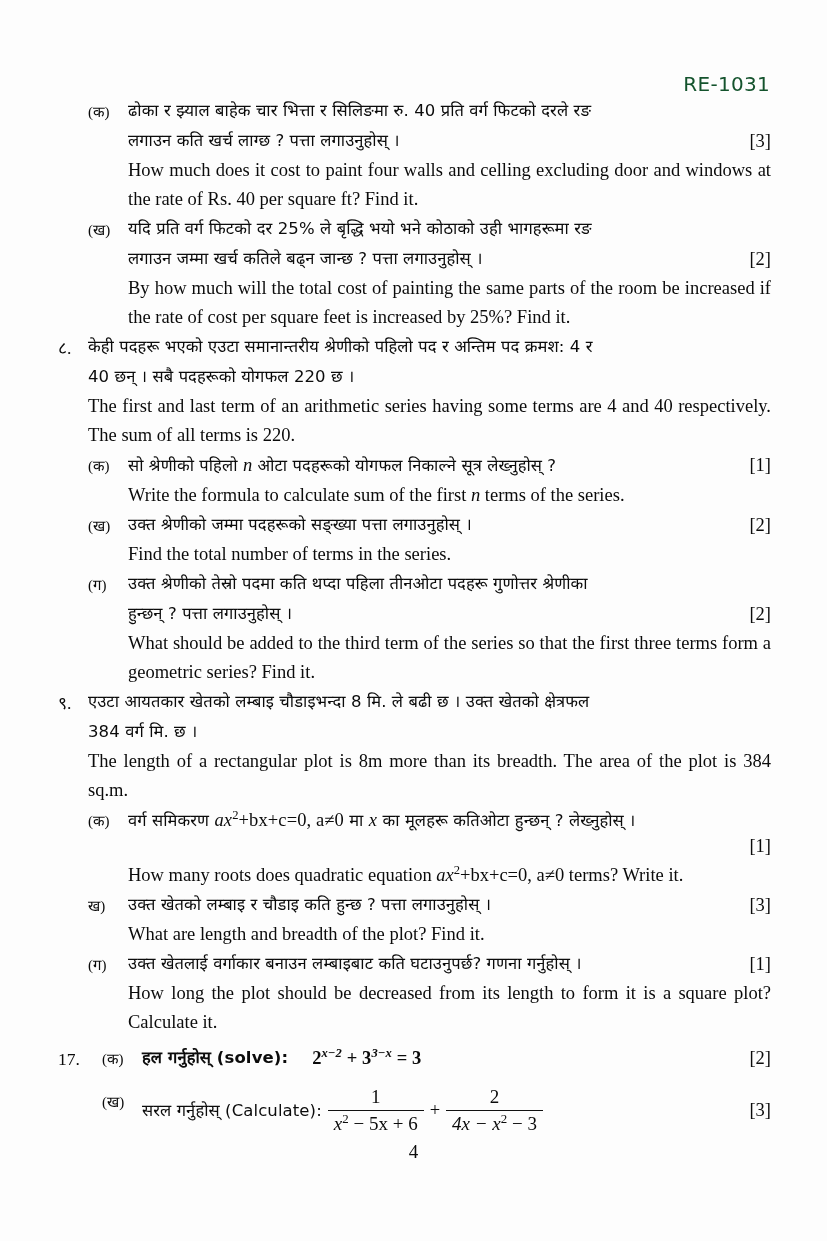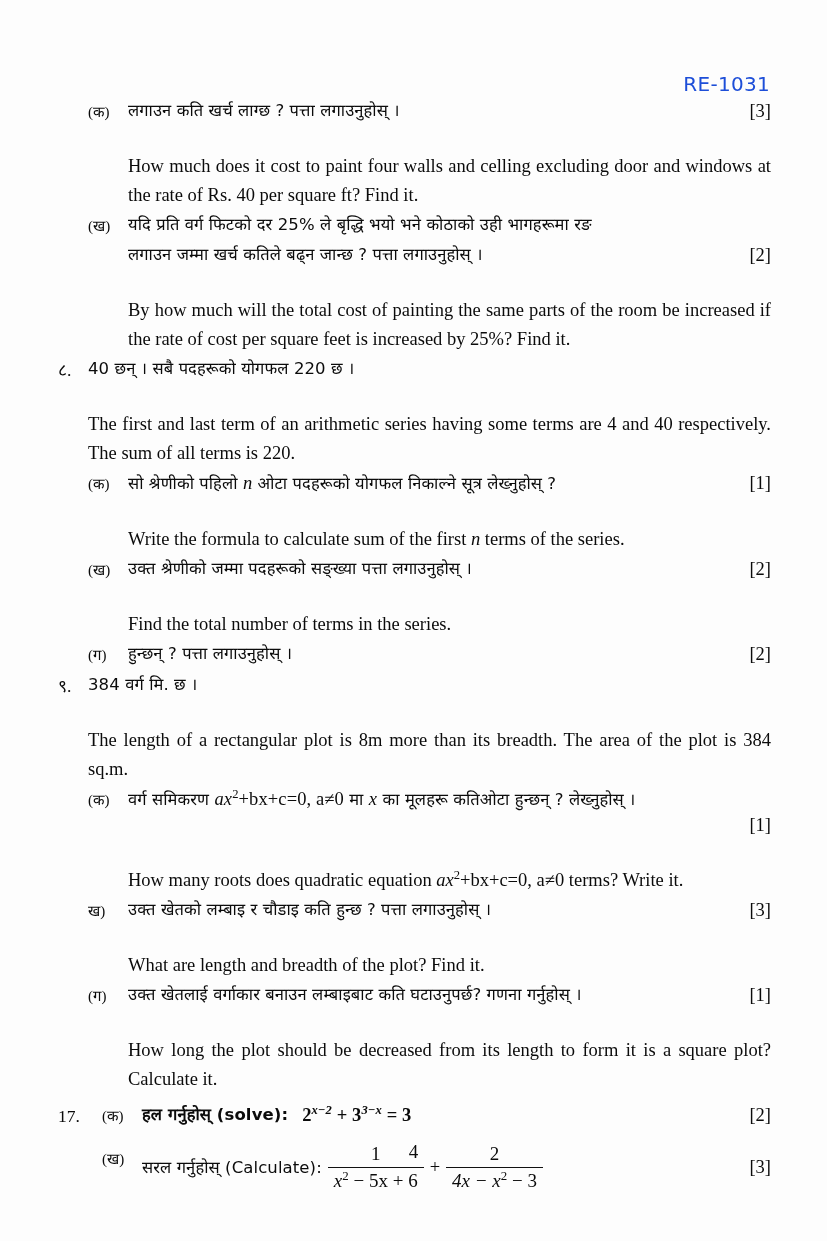--- a/index.html
+++ b/index.html
@@ -22,21 +22,21 @@
   }
 
   
   .header-code {
     position: absolute;
     top: 72px;
     right: 57px;
     font-family: "DejaVu Sans", "Liberation Sans", sans-serif;
     font-size: 20px;
     letter-spacing: 0.3px;
-    color: #1d4ed8;
+    color: #14532d;
   }
 
   
   .content {
     position: absolute;
     left: 58px;
     top: 96px;
     width: 713px;
   }
 
@@ -76,21 +76,20 @@
     text-align: justify;
     text-justify: inter-word;
     letter-spacing: 0.1px;
   }
   .en {
     font-family: "Liberation Serif", "DejaVu Serif", serif;
     font-size: 18.5px;
     line-height: 29px;
     text-align: justify;
     text-justify: inter-word;
-    margin-top: 26px;
   }
   .np.last, .en.last { text-align: left; }
 
   
   .withmarks {
     display: flex;
     align-items: center;
     justify-content: space-between;
     gap: 10px;
   }
@@ -162,20 +161,21 @@
 
   <div class="content">
 
     <div class="q">
       <div class="qnum"></div>
       <div class="qbody">
 
         <div class="sub">
           <div class="sublabel">(क)</div>
           <div class="subbody">
+            <div class="np">ढोका र झ्याल बाहेक चार भित्ता र सिलिङमा रु. 40 प्रति वर्ग फिटको दरले रङ</div>
             <div class="withmarks">
               <div class="txt np last">लगाउन कति खर्च लाग्छ ? पत्ता लगाउनुहोस् ।</div>
               <div class="marks">[3]</div>
             </div>
             <div class="en">How much  does it cost to paint four walls and celling excluding door and windows at the rate of Rs. 40 per square ft?  Find it.</div>
           </div>
         </div>
 
         <div class="sub">
           <div class="sublabel">(ख)</div>
@@ -188,20 +188,21 @@
             <div class="en">By how much will the total cost of painting the same parts of the room be increased if the rate of cost per square feet is increased by 25%? Find it.</div>
           </div>
         </div>
 
       </div>
     </div>
 
     <div class="q">
       <div class="qnum">८.</div>
       <div class="qbody">
+        <div class="np">केही पदहरू भएको एउटा समानान्तरीय श्रेणीको पहिलो पद र अन्तिम पद क्रमश: 4 र</div>
         <div class="np last">40 छन् । सबै पदहरूको योगफल 220 छ ।</div>
         <div class="en">The first and last term of an arithmetic series having some terms are 4 and 40 respectively. The sum of all terms is 220.</div>
 
         <div class="sub">
           <div class="sublabel">(क)</div>
           <div class="subbody">
             <div class="withmarks">
               <div class="txt np last">
                 <span>सो श्रेणीको पहिलो </span><span class="m mi">n</span><span> ओटा पदहरूको योगफल निकाल्ने सूत्र लेख्नुहोस् ?</span>
               </div>
@@ -220,33 +221,36 @@
               <div class="txt np last">उक्त श्रेणीको जम्मा पदहरूको सङ्ख्या पत्ता लगाउनुहोस् ।</div>
               <div class="marks">[2]</div>
             </div>
             <div class="en last">Find the total number of terms in the series.</div>
           </div>
         </div>
 
         <div class="sub">
           <div class="sublabel">(ग)</div>
           <div class="subbody">
+            <div class="np">उक्त श्रेणीको तेस्रो पदमा कति थप्दा पहिला तीनओटा पदहरू गुणोत्तर श्रेणीका</div>
             <div class="withmarks">
               <div class="txt np last">हुन्छन् ? पत्ता लगाउनुहोस् ।</div>
               <div class="marks">[2]</div>
             </div>
+            <div class="en">What should be added to the third term of the series so that the first three terms  form a geometric series?  Find it.</div>
           </div>
         </div>
 
       </div>
     </div>
 
     <div class="q">
       <div class="qnum">९.</div>
       <div class="qbody">
+        <div class="np">एउटा आयतकार खेतको लम्बाइ चौडाइभन्दा 8 मि. ले बढी छ । उक्त खेतको क्षेत्रफल</div>
         <div class="np last">384 वर्ग मि. छ ।</div>
         <div class="en">The length of a rectangular plot is 8m more than its breadth. The area of the plot is 384 sq.m.</div>
 
         <div class="sub">
           <div class="sublabel">(क)</div>
           <div class="subbody">
             <div class="np last">
               <span>वर्ग समिकरण </span><span class="m"><span class="mi">ax</span><sup class="exp">2</sup><span>+bx+c=0, a≠0</span></span><span> मा </span><span class="m mi">x</span><span> का मूलहरू कतिओटा हुन्छन् ? लेख्नुहोस् ।</span>
             </div>
             <div class="marks-right">[1]</div>
@@ -285,21 +289,21 @@
     <div class="q" style="margin-top:6px;">
       <div class="qnum" style="flex:0 0 44px;">17.</div>
       <div class="qbody">
 
         <div class="sub">
           <div class="sublabel">(क)</div>
           <div class="subbody">
             <div class="withmarks">
               <div class="txt np last" style="display:flex;align-items:center;gap:8px;font-weight:bold;">
                 <span>हल गर्नुहोस् (solve):</span>
-                <span class="m" style="margin-left:6px;">
+                <span class="m" style="margin-left:16px;">
                   <span>2</span><sup class="exp mi">x−2</sup>
                   <span>+</span>
                   <span>3</span><sup class="exp mi">3−x</sup>
                   <span>= 3</span>
                 </span>
               </div>
               <div class="marks">[2]</div>
             </div>
           </div>
         </div>

